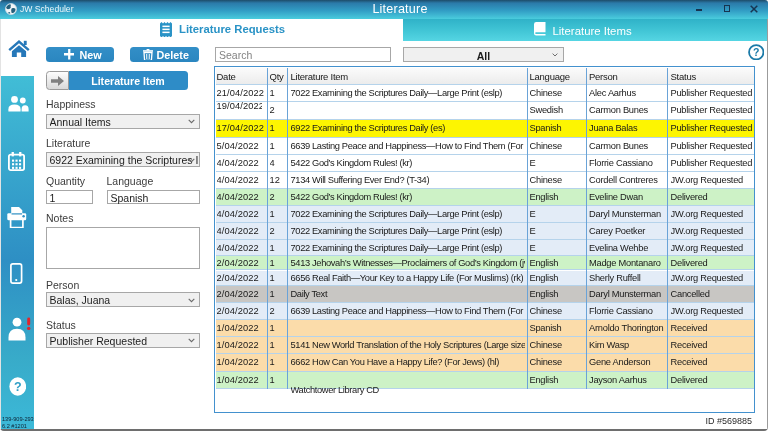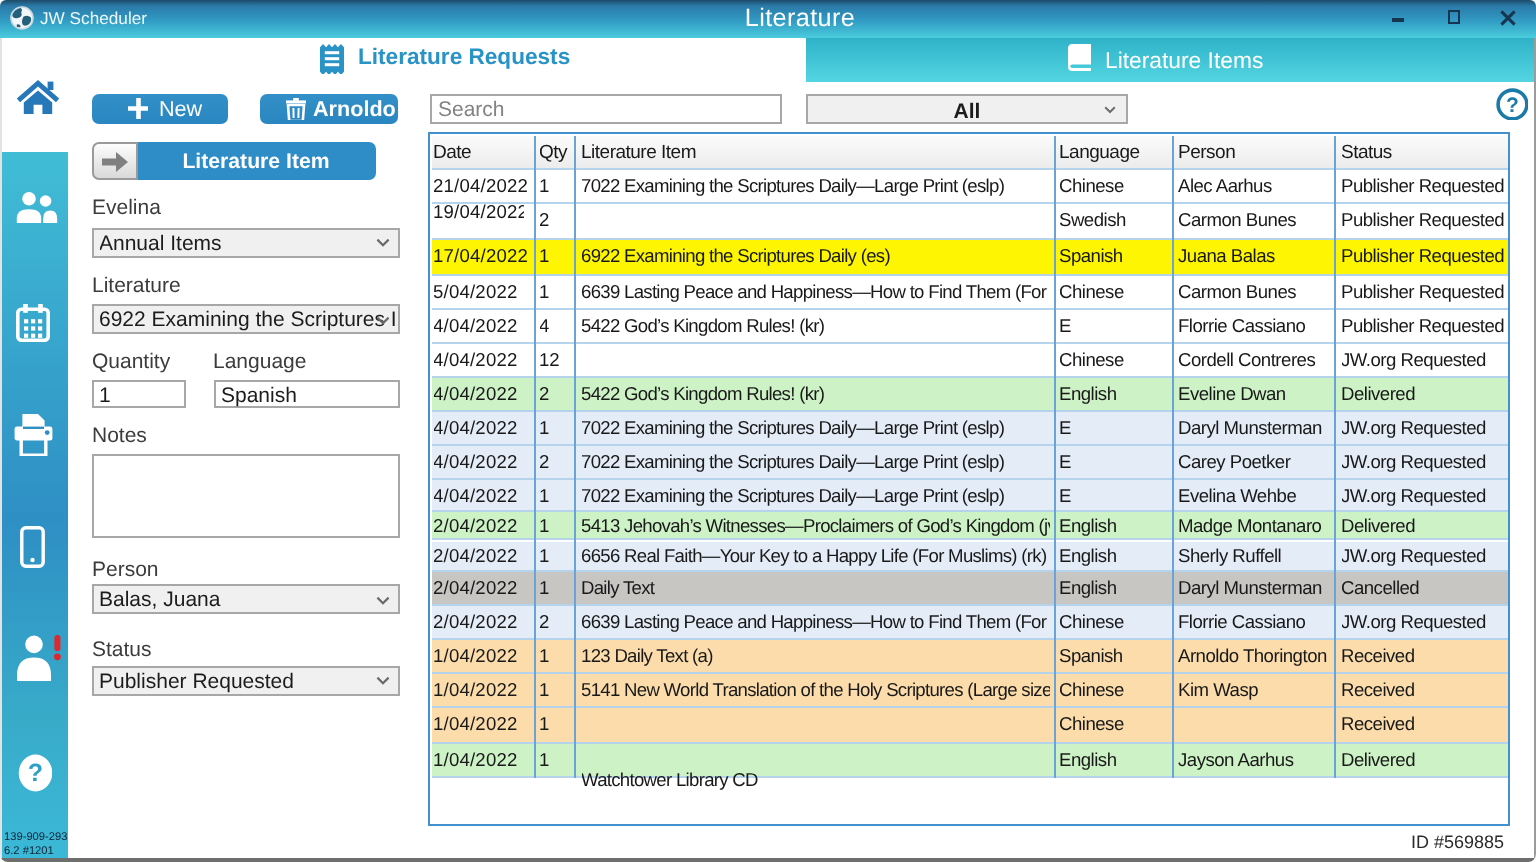--- a/index.html
+++ b/index.html
@@ -44,30 +44,30 @@
 </svg>
 <span class="a" style="left:179px;top:23px;font-size:11.3px;font-weight:bold;color:#2a93c6;">Literature Requests</span>
 <svg class="a" style="left:533px;top:22px" width="13.5" height="13.5" viewBox="0 0 13.5 13.5">
 <path d="M1 2.2 Q1 0 3.2 0 H12.5 V10.2 H3.1 Q2.2 10.2 2.1 11.1 Q2.2 12 3.1 12 H12.5 V13.5 H3.2 Q1 13.5 1 11.2 Z" fill="#fff"></path>
 </svg>
 <span class="a" style="left:552.5px;top:24.5px;font-size:11.4px;font-weight:normal;color:#fff;">Literature Items</span>
 <div class="a btn" style="left:45.5px;top:46.5px;width:68px;height:15.5px;"></div>
 <svg class="a" style="left:63.5px;top:49px" width="10.5" height="10.5" viewBox="0 0 10.5 10.5">
 <path d="M4.1 0 H6.4 V4.1 H10.5 V6.4 H6.4 V10.5 H4.1 V6.4 H0 V4.1 H4.1 Z" fill="#fff"></path>
     </svg>
-<span class="a" style="left:79.5px;top:49px;font-size:10.8px;font-weight:normal;color:#fff;">New</span>
+<span class="a" style="left:79.5px;top:49px;font-size:10.8px;font-weight:bold;color:#fff;">New</span>
 <div class="a btn" style="left:130px;top:46.5px;width:69px;height:15.5px;"></div>
 <svg class="a" style="left:143px;top:48.5px" width="10" height="11.5" viewBox="0 0 10 11.5">
 <rect x="3.6" y="0" width="2.8" height="1.4" fill="#fff"></rect>
 <rect x="0" y="1.2" width="10" height="1.5" fill="#fff"></rect>
 <path d="M1 3.5 H9 L8.4 11.5 H1.6 Z" fill="none" stroke="#fff" stroke-width="1.3"></path>
 <line x1="3.7" y1="5" x2="3.8" y2="10" stroke="#fff" stroke-width="1"></line>
 <line x1="6.3" y1="5" x2="6.2" y2="10" stroke="#fff" stroke-width="1"></line>
 </svg>
-<span class="a" style="left:156.5px;top:49px;font-size:10.8px;font-weight:bold;color:#fff;">Arnoldo</span>
+<span class="a" style="left:156.5px;top:49px;font-size:10.8px;font-weight:bold;color:#fff;">Delete</span>
 <div class="a inp" style="left:214.5px;top:46.5px;width:176.5px;height:15px;"></div>
 <span class="a" style="left:219px;top:49px;font-size:10.5px;color:#838383;">Search</span>
 <div class="a fld" style="left:403px;top:47px;width:161px;height:15px;"></div>
 <span class="a" style="left:403px;top:49.5px;width:161px;text-align:center;font-size:10.5px;font-weight:bold;color:#1c1c1c;">All</span>
 <svg class="a" style="left:551.5px;top:52.5px" width="6" height="4" viewBox="0 0 6 4">
       <path d="M0.6 0.6 L3 3 L5.4 0.6" stroke="#6e6e6e" stroke-width="1" fill="none"></path>
     </svg>
 <svg class="a" style="left:747.5px;top:43.5px" width="16.5" height="16.5" viewBox="0 0 16.5 16.5">
 <circle cx="8.25" cy="8.25" r="7.2" fill="none" stroke="#1b7aa8" stroke-width="1.8"></circle>
 <text x="8.25" y="12" text-anchor="middle" font-size="10.5" font-weight="bold" fill="#1b7aa8" font-family="Liberation Sans">?</text>
@@ -120,21 +120,21 @@
 <text x="8.75" y="13.6" text-anchor="middle" font-size="12.5" font-weight="bold" fill="#2f9fc6" font-family="Liberation Sans">?</text>
 </svg>
 <span class="a" style="left:2px;top:415.5px;font-size:5.6px;color:#0e2436;">139-909-293</span>
 <span class="a" style="left:2px;top:422.5px;font-size:5.6px;color:#0e2436;">6.2 #1201</span>
 <div class="a" style="left:46px;top:71px;width:22.5px;height:18.5px;background:linear-gradient(180deg,#fdfdfd,#d9d9d9);border:1px solid #9a9a9a;border-radius:3.5px 0 0 3.5px;"></div>
 <svg class="a" style="left:51px;top:75.5px" width="13" height="10" viewBox="0 0 13 10">
 <path d="M0 3.2 H7 V0 L13 5 L7 10 V6.8 H0 Z" fill="#808080"></path>
     </svg>
 <div class="a" style="left:68.5px;top:71px;width:119px;height:18.5px;background:#2e8cc7;border-radius:0 3.5px 3.5px 0;"></div>
 <span class="a" style="left:68.5px;top:75px;width:119px;text-align:center;font-size:10.6px;font-weight:bold;color:#fff;">Literature Item</span>
-<span class="a lbl" style="left:46px;top:97.5px;">Evelina</span>
+<span class="a lbl" style="left:46px;top:97.5px;">Happiness</span>
 <div class="a fld" style="left:45.5px;top:113.5px;width:154px;height:15px;"></div>
 <span class="a" style="left:49.5px;top:115.7px;font-size:10.5px;color:#1c1c1c;white-space:nowrap;overflow:hidden;width:148px;">Annual Items</span>
 <svg class="a" style="left:187.5px;top:119.0px" width="7" height="5" viewBox="0 0 7 5">
       <path d="M0.7 0.8 L3.5 3.6 L6.3 0.8" stroke="#6a6a6a" stroke-width="1.1" fill="none"></path>
     </svg>
 <span class="a lbl" style="left:46px;top:136.5px;">Literature</span>
 <div class="a fld" style="left:45.5px;top:152px;width:154px;height:15px;"></div>
 <span class="a" style="left:49.5px;top:154.2px;font-size:10.5px;color:#1c1c1c;white-space:nowrap;overflow:hidden;width:148px;">6922 Examining the Scriptures I</span>
 <svg class="a" style="left:187.5px;top:157.5px" width="7" height="5" viewBox="0 0 7 5">
       <path d="M0.7 0.8 L3.5 3.6 L6.3 0.8" stroke="#6a6a6a" stroke-width="1.1" fill="none"></path>
@@ -197,20 +197,21 @@
 <div class="a" style="left:215.5px;top:155.2px;width:538.0px;height:17.0px;background:#ffffff;border-bottom:1px solid #b5d3eb;"></div>
 <span class="a cell" style="left:216.5px;top:155.2px;width:49px;line-height:17.0px;letter-spacing:0.1px;">4/04/2022</span>
 <span class="a cell" style="left:269.5px;top:155.2px;width:16.5px;line-height:17.0px;letter-spacing:0px;">4</span>
 <span class="a cell" style="left:290.5px;top:155.2px;width:234.5px;line-height:17.0px;letter-spacing:-0.35px;">5422 God’s Kingdom Rules! (kr)</span>
 <span class="a cell" style="left:529.5px;top:155.2px;width:55.5px;line-height:17.0px;letter-spacing:-0.25px;">E</span>
 <span class="a cell" style="left:589.0px;top:155.2px;width:76.5px;line-height:17.0px;letter-spacing:-0.25px;">Florrie Cassiano</span>
 <span class="a cell" style="left:670.5px;top:155.2px;width:82.5px;line-height:17.0px;letter-spacing:-0.25px;">Publisher Requested</span>
 <div class="a" style="left:215.5px;top:172.2px;width:538.0px;height:17.0px;background:#ffffff;border-bottom:1px solid #b5d3eb;"></div>
 <span class="a cell" style="left:216.5px;top:172.2px;width:49px;line-height:17.0px;letter-spacing:0.1px;">4/04/2022</span>
 <span class="a cell" style="left:269.5px;top:172.2px;width:16.5px;line-height:17.0px;letter-spacing:0px;">12</span>
+<span class="a cell" style="left:290.5px;top:172.2px;width:234.5px;line-height:17.0px;letter-spacing:-0.35px;">7134 Will Suffering Ever End? (T-34)</span>
 <span class="a cell" style="left:529.5px;top:172.2px;width:55.5px;line-height:17.0px;letter-spacing:-0.25px;">Chinese</span>
 <span class="a cell" style="left:589.0px;top:172.2px;width:76.5px;line-height:17.0px;letter-spacing:-0.25px;">Cordell Contreres</span>
 <span class="a cell" style="left:670.5px;top:172.2px;width:82.5px;line-height:17.0px;letter-spacing:-0.25px;">JW.org Requested</span>
 <div class="a" style="left:215.5px;top:189.2px;width:538.0px;height:16.600000000000023px;background:#cdf2c6;border-bottom:1px solid #b5d3eb;"></div>
 <span class="a cell" style="left:216.5px;top:189.2px;width:49px;line-height:16.600000000000023px;letter-spacing:0.1px;">4/04/2022</span>
 <span class="a cell" style="left:269.5px;top:189.2px;width:16.5px;line-height:16.600000000000023px;letter-spacing:0px;">2</span>
 <span class="a cell" style="left:290.5px;top:189.2px;width:234.5px;line-height:16.600000000000023px;letter-spacing:-0.35px;">5422 God’s Kingdom Rules! (kr)</span>
 <span class="a cell" style="left:529.5px;top:189.2px;width:55.5px;line-height:16.600000000000023px;letter-spacing:-0.25px;">English</span>
 <span class="a cell" style="left:589.0px;top:189.2px;width:76.5px;line-height:16.600000000000023px;letter-spacing:-0.25px;">Eveline Dwan</span>
 <span class="a cell" style="left:670.5px;top:189.2px;width:82.5px;line-height:16.600000000000023px;letter-spacing:-0.25px;">Delivered</span>
@@ -259,35 +260,36 @@
 <div class="a" style="left:215.5px;top:302.9px;width:538.0px;height:16.700000000000045px;background:#e3ecf7;border-bottom:1px solid #b5d3eb;"></div>
 <span class="a cell" style="left:216.5px;top:302.9px;width:49px;line-height:16.700000000000045px;letter-spacing:0.1px;">2/04/2022</span>
 <span class="a cell" style="left:269.5px;top:302.9px;width:16.5px;line-height:16.700000000000045px;letter-spacing:0px;">2</span>
 <span class="a cell" style="left:290.5px;top:302.9px;width:234.5px;line-height:16.700000000000045px;letter-spacing:-0.35px;">6639 Lasting Peace and Happiness—How to Find Them (For Ch</span>
 <span class="a cell" style="left:529.5px;top:302.9px;width:55.5px;line-height:16.700000000000045px;letter-spacing:-0.25px;">Chinese</span>
 <span class="a cell" style="left:589.0px;top:302.9px;width:76.5px;line-height:16.700000000000045px;letter-spacing:-0.25px;">Florrie Cassiano</span>
 <span class="a cell" style="left:670.5px;top:302.9px;width:82.5px;line-height:16.700000000000045px;letter-spacing:-0.25px;">JW.org Requested</span>
 <div class="a" style="left:215.5px;top:319.6px;width:538.0px;height:17.399999999999977px;background:#fbdcaa;border-bottom:1px solid #b5d3eb;"></div>
 <span class="a cell" style="left:216.5px;top:319.6px;width:49px;line-height:17.399999999999977px;letter-spacing:0.1px;">1/04/2022</span>
 <span class="a cell" style="left:269.5px;top:319.6px;width:16.5px;line-height:17.399999999999977px;letter-spacing:0px;">1</span>
-<span class="a cell" style="left:290.5px;top:319.6px;width:234.5px;line-height:17.399999999999977px;letter-spacing:-0.35px;">123 Daily Text (a)</span>
 <span class="a cell" style="left:529.5px;top:319.6px;width:55.5px;line-height:17.399999999999977px;letter-spacing:-0.25px;">Spanish</span>
 <span class="a cell" style="left:589.0px;top:319.6px;width:76.5px;line-height:17.399999999999977px;letter-spacing:-0.25px;">Arnoldo Thorington</span>
 <span class="a cell" style="left:670.5px;top:319.6px;width:82.5px;line-height:17.399999999999977px;letter-spacing:-0.25px;">Received</span>
 <div class="a" style="left:215.5px;top:337.0px;width:538.0px;height:17.399999999999977px;background:#fbdcaa;border-bottom:1px solid #b5d3eb;"></div>
 <span class="a cell" style="left:216.5px;top:337.0px;width:49px;line-height:17.399999999999977px;letter-spacing:0.1px;">1/04/2022</span>
 <span class="a cell" style="left:269.5px;top:337.0px;width:16.5px;line-height:17.399999999999977px;letter-spacing:0px;">1</span>
 <span class="a cell" style="left:290.5px;top:337.0px;width:234.5px;line-height:17.399999999999977px;letter-spacing:-0.35px;">5141 New World Translation of the Holy Scriptures (Large size</span>
 <span class="a cell" style="left:529.5px;top:337.0px;width:55.5px;line-height:17.399999999999977px;letter-spacing:-0.25px;">Chinese</span>
 <span class="a cell" style="left:589.0px;top:337.0px;width:76.5px;line-height:17.399999999999977px;letter-spacing:-0.25px;">Kim Wasp</span>
 <span class="a cell" style="left:670.5px;top:337.0px;width:82.5px;line-height:17.399999999999977px;letter-spacing:-0.25px;">Received</span>
 <div class="a" style="left:215.5px;top:354.4px;width:538.0px;height:17.400000000000034px;background:#fbdcaa;border-bottom:1px solid #b5d3eb;"></div>
 <span class="a cell" style="left:216.5px;top:354.4px;width:49px;line-height:17.400000000000034px;letter-spacing:0.1px;">1/04/2022</span>
 <span class="a cell" style="left:269.5px;top:354.4px;width:16.5px;line-height:17.400000000000034px;letter-spacing:0px;">1</span>
+<span class="a cell" style="left:290.5px;top:354.4px;width:234.5px;line-height:17.400000000000034px;letter-spacing:-0.35px;">6662 How Can You Have a Happy Life? (For Jews) (hl)</span>
 <span class="a cell" style="left:529.5px;top:354.4px;width:55.5px;line-height:17.400000000000034px;letter-spacing:-0.25px;">Chinese</span>
+<span class="a cell" style="left:589.0px;top:354.4px;width:76.5px;line-height:17.400000000000034px;letter-spacing:-0.25px;">Gene Anderson</span>
 <span class="a cell" style="left:670.5px;top:354.4px;width:82.5px;line-height:17.400000000000034px;letter-spacing:-0.25px;">Received</span>
 <div class="a" style="left:215.5px;top:371.8px;width:538.0px;height:17.399999999999977px;background:#cdf2c6;border-bottom:1px solid #b5d3eb;"></div>
 <span class="a cell" style="left:216.5px;top:371.8px;width:49px;line-height:17.399999999999977px;letter-spacing:0.1px;">1/04/2022</span>
 <span class="a cell" style="left:269.5px;top:371.8px;width:16.5px;line-height:17.399999999999977px;letter-spacing:0px;">1</span>
 <span class="a cell" style="left:290.5px;top:371.8px;width:234.5px;line-height:17.399999999999977px;letter-spacing:-0.35px;margin-top:10px;">Watchtower Library CD</span>
 <span class="a cell" style="left:529.5px;top:371.8px;width:55.5px;line-height:17.399999999999977px;letter-spacing:-0.25px;">English</span>
 <span class="a cell" style="left:589.0px;top:371.8px;width:76.5px;line-height:17.399999999999977px;letter-spacing:-0.25px;">Jayson Aarhus</span>
 <span class="a cell" style="left:670.5px;top:371.8px;width:82.5px;line-height:17.399999999999977px;letter-spacing:-0.25px;">Delivered</span>
 <div class="a vline" style="left:267.0px;"></div>
 <div class="a vline" style="left:287.0px;"></div>

